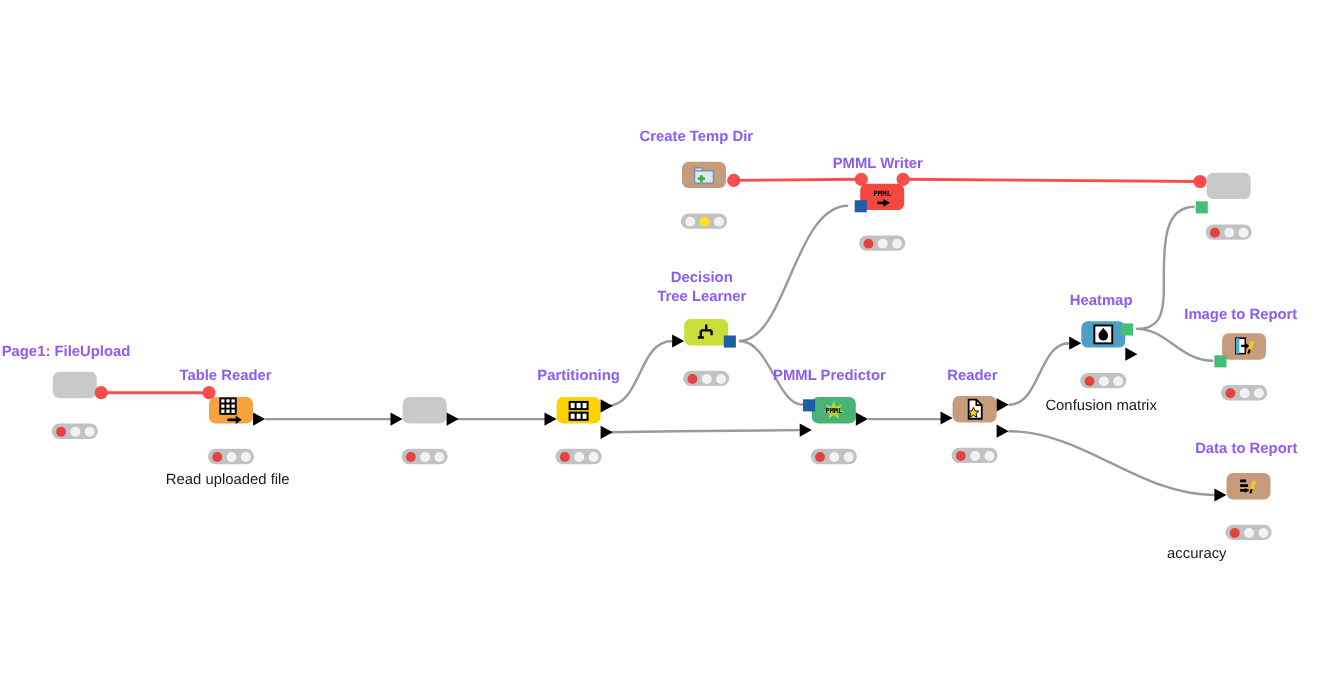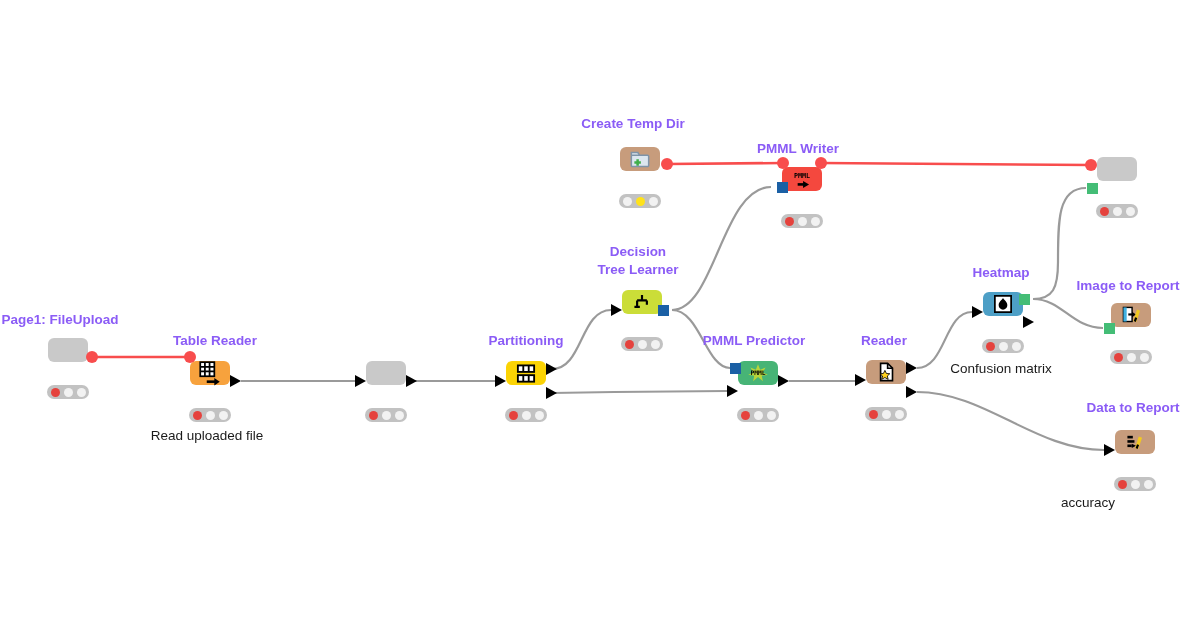--- a/index.html
+++ b/index.html
@@ -271,21 +271,21 @@
     </div>
     <span class="port tri in" style="top:13.5px;"></span>
     <div class="lights">
       <span class="light" data-light="red"></span>
       <span class="light" data-light="off"></span>
       <span class="light" data-light="off"></span>
     </div>
   </div>
 
   <div class="nlabel" style="left:60px;top:311px;">Page1: FileUpload</div>
-  <div class="nlabel" style="left:215px;top:332px;text-align:center;">Table Reader</div>
+  <div class="nlabel" style="left:205px;top:332px;text-align:center;">Table Reader</div>
   <div class="nlabel" style="left:526px;top:332px;">Partitioning</div>
   <div class="nlabel" style="left:638px;top:243px;">Decision
 Tree Learner</div>
   <div class="nlabel" style="left:633px;top:115px;">Create Temp Dir</div>
   <div class="nlabel" style="left:798px;top:140px;">PMML Writer</div>
   <div class="nlabel" style="left:754px;top:332px;">PMML Predictor</div>
   <div class="nlabel" style="left:884px;top:332px;">Reader</div>
   <div class="nlabel" style="left:1001px;top:264px;">Heatmap</div>
   <div class="nlabel" style="left:1128px;top:277px;">Image to Report</div>
   <div class="nlabel" style="left:1133px;top:399px;">Data to Report</div>

